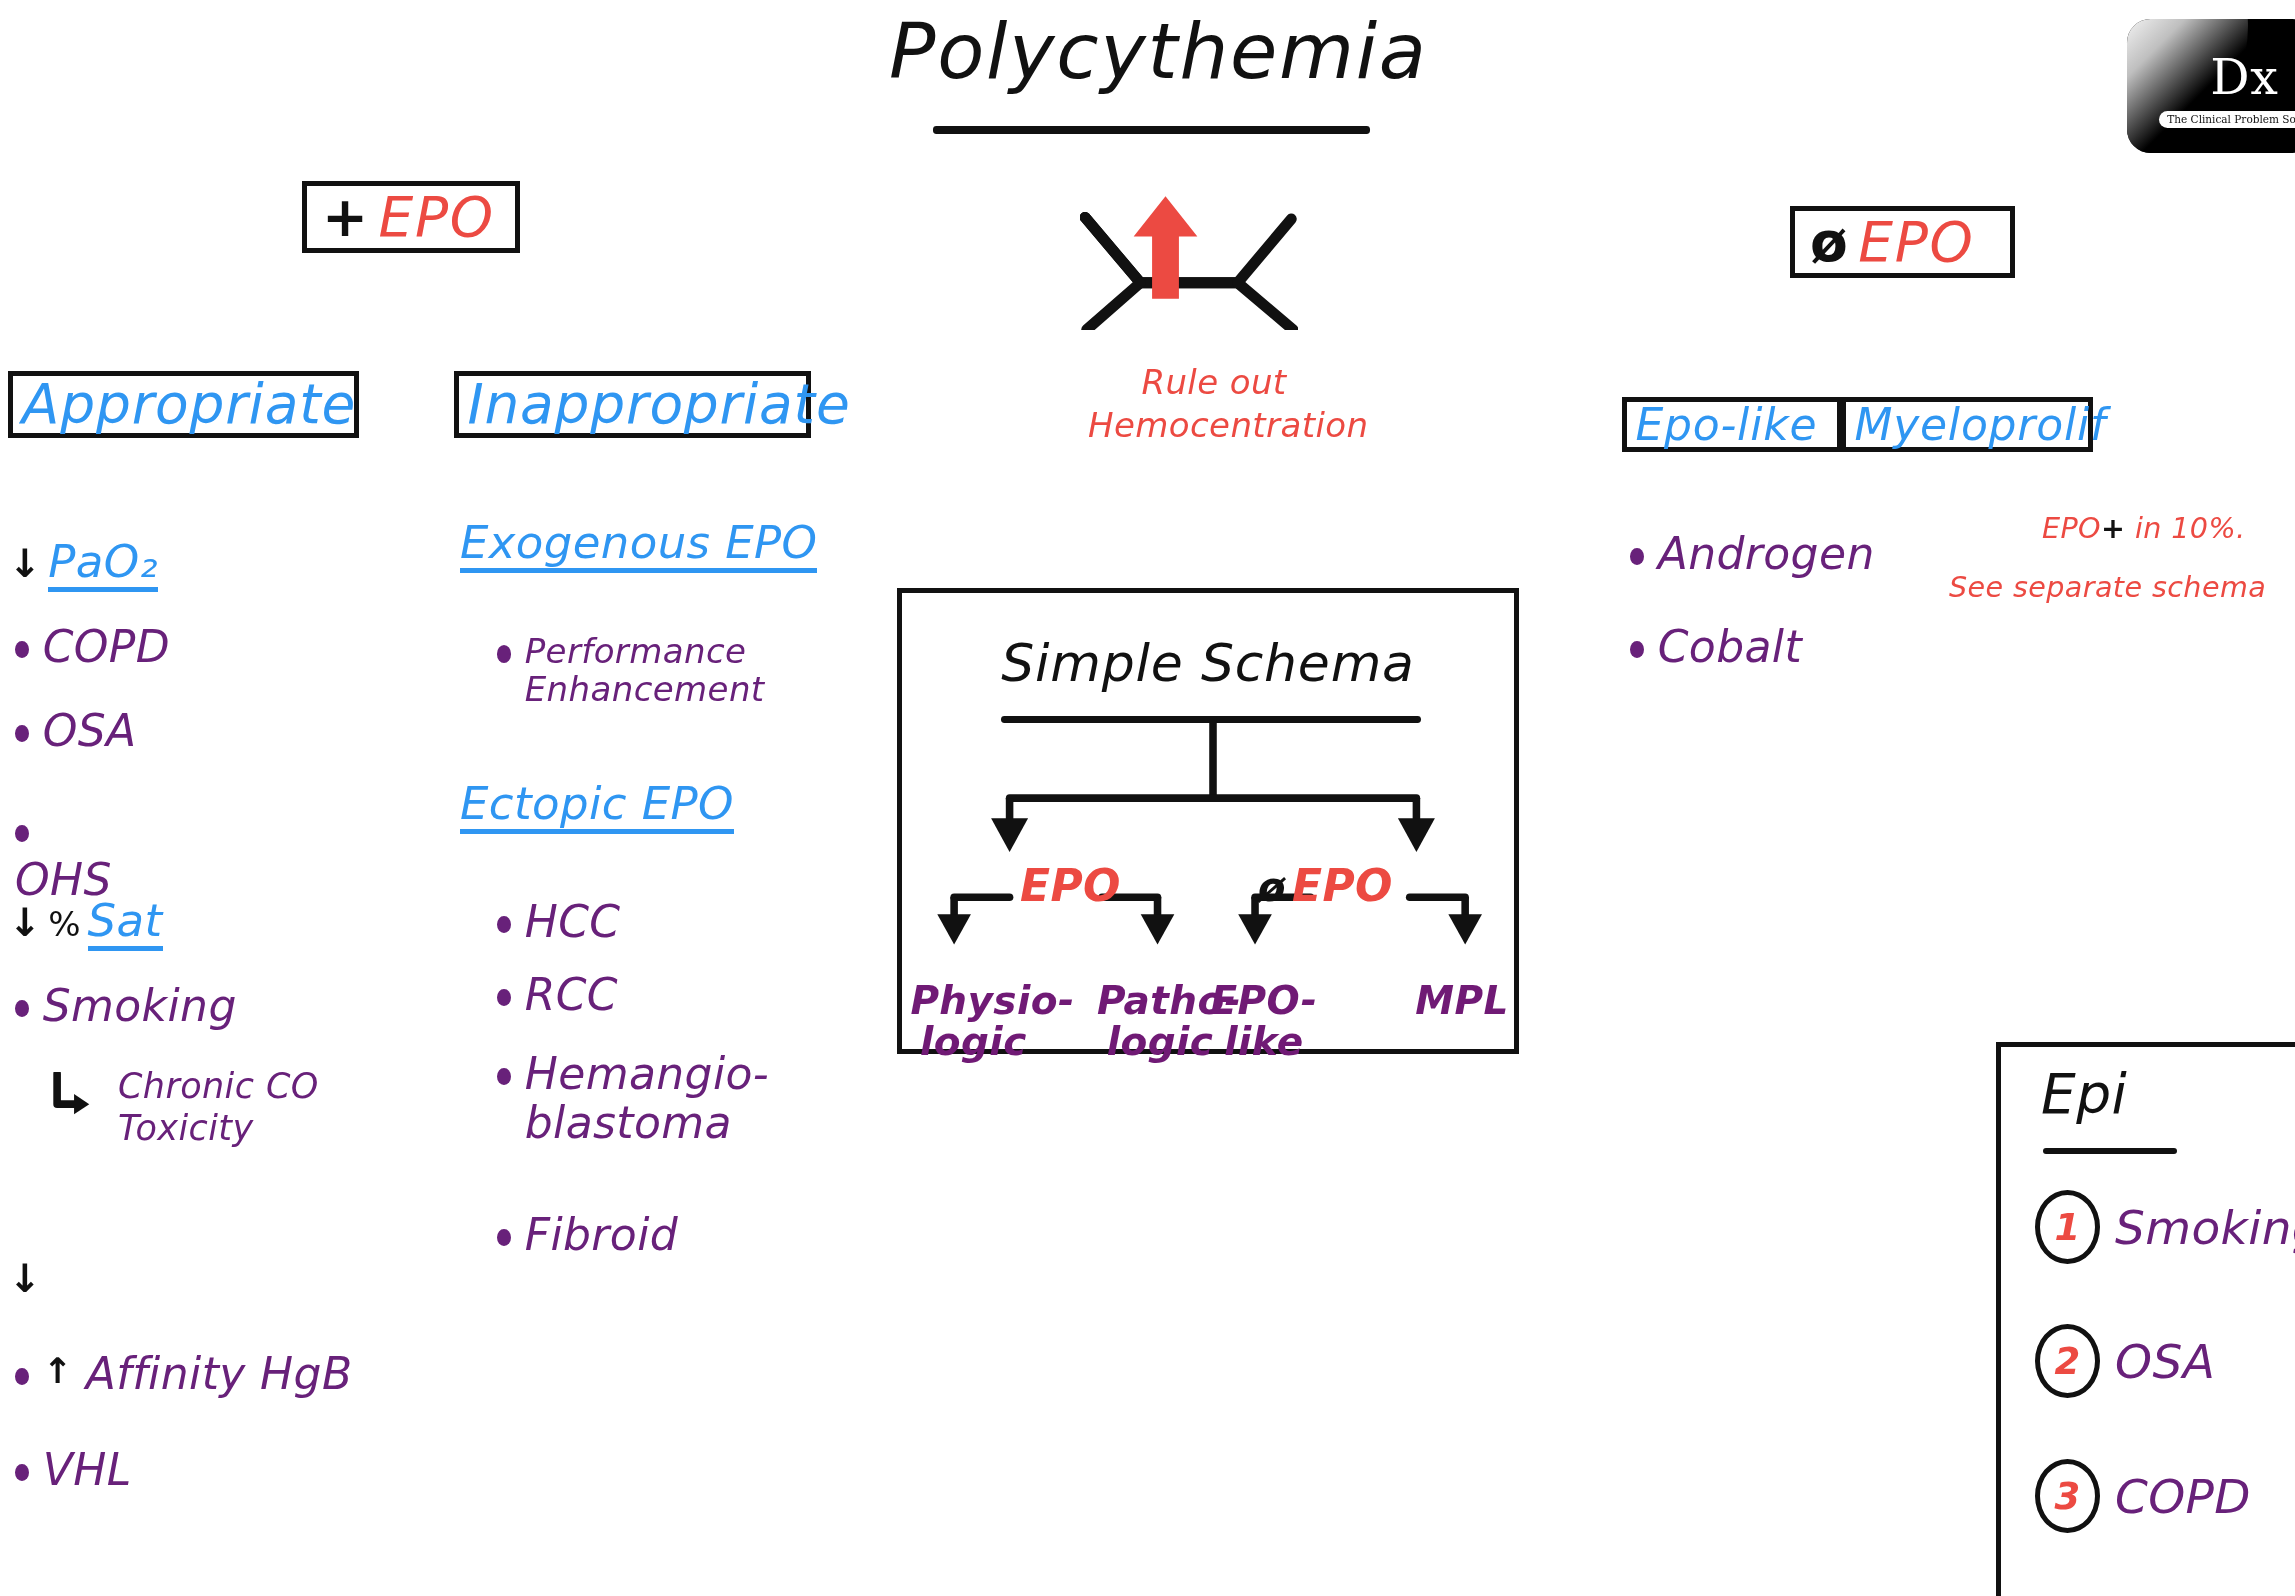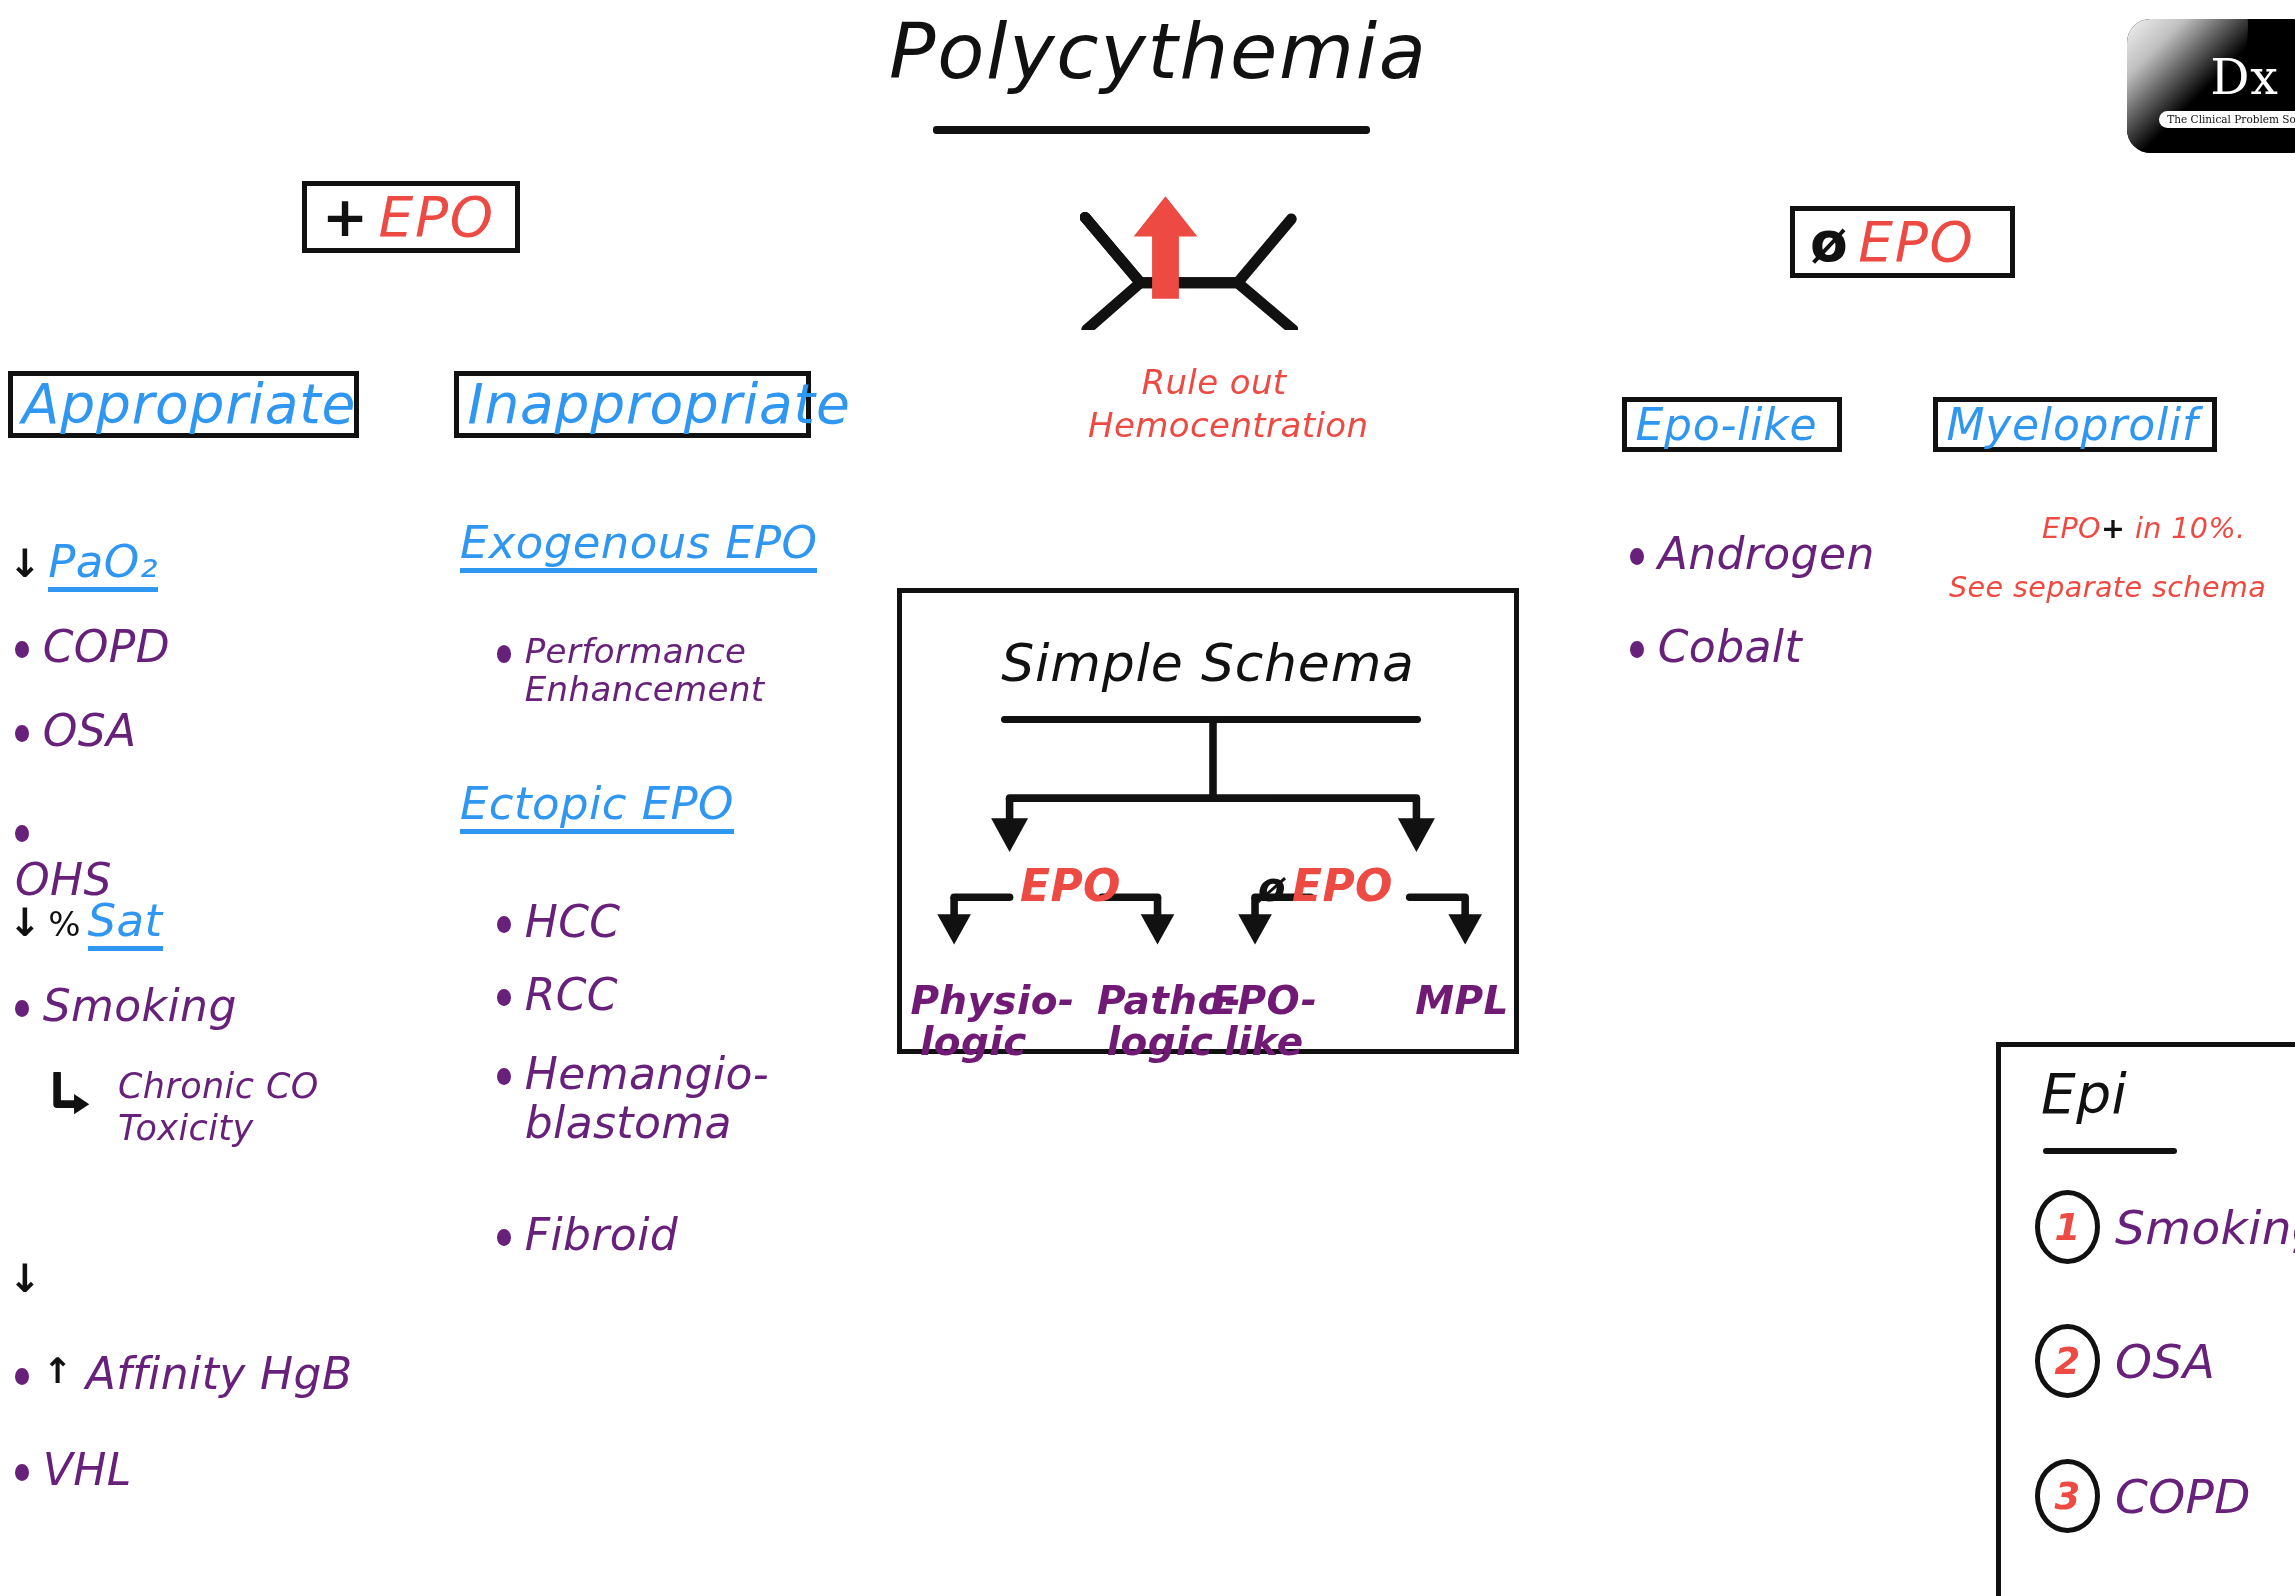--- a/index.html
+++ b/index.html
@@ -313,21 +313,21 @@
 </div>
 <div class="abs item hand" style="left:1630px;top:529px;">
   <span class="dot"></span>
   <span class="lbl">Androgen</span>
 </div>
 <div class="abs item hand" style="left:1630px;top:622px;">
   <span class="dot"></span>
   <span class="lbl">Cobalt</span>
 </div>
 
-<div class="abs box secbox small" style="left:1933px;top:397px;width:284px;">
+<div class="abs box secbox small" style="left:1841px;top:397px;width:252px;">
   <span class="word hand">Myeloprolif</span>
 </div>
 <div class="abs hand rednote" style="left:2042px;top:511px;">
   <span>EPO</span><span class="plus">+</span>
   <span>in 10%.</span>
 </div>
 <div class="abs hand rednote" style="left:1949px;top:570px;">See separate schema</div>
 
 <div class="abs" id="epi">
   <div class="hand" id="epi-title">Epi</div>

